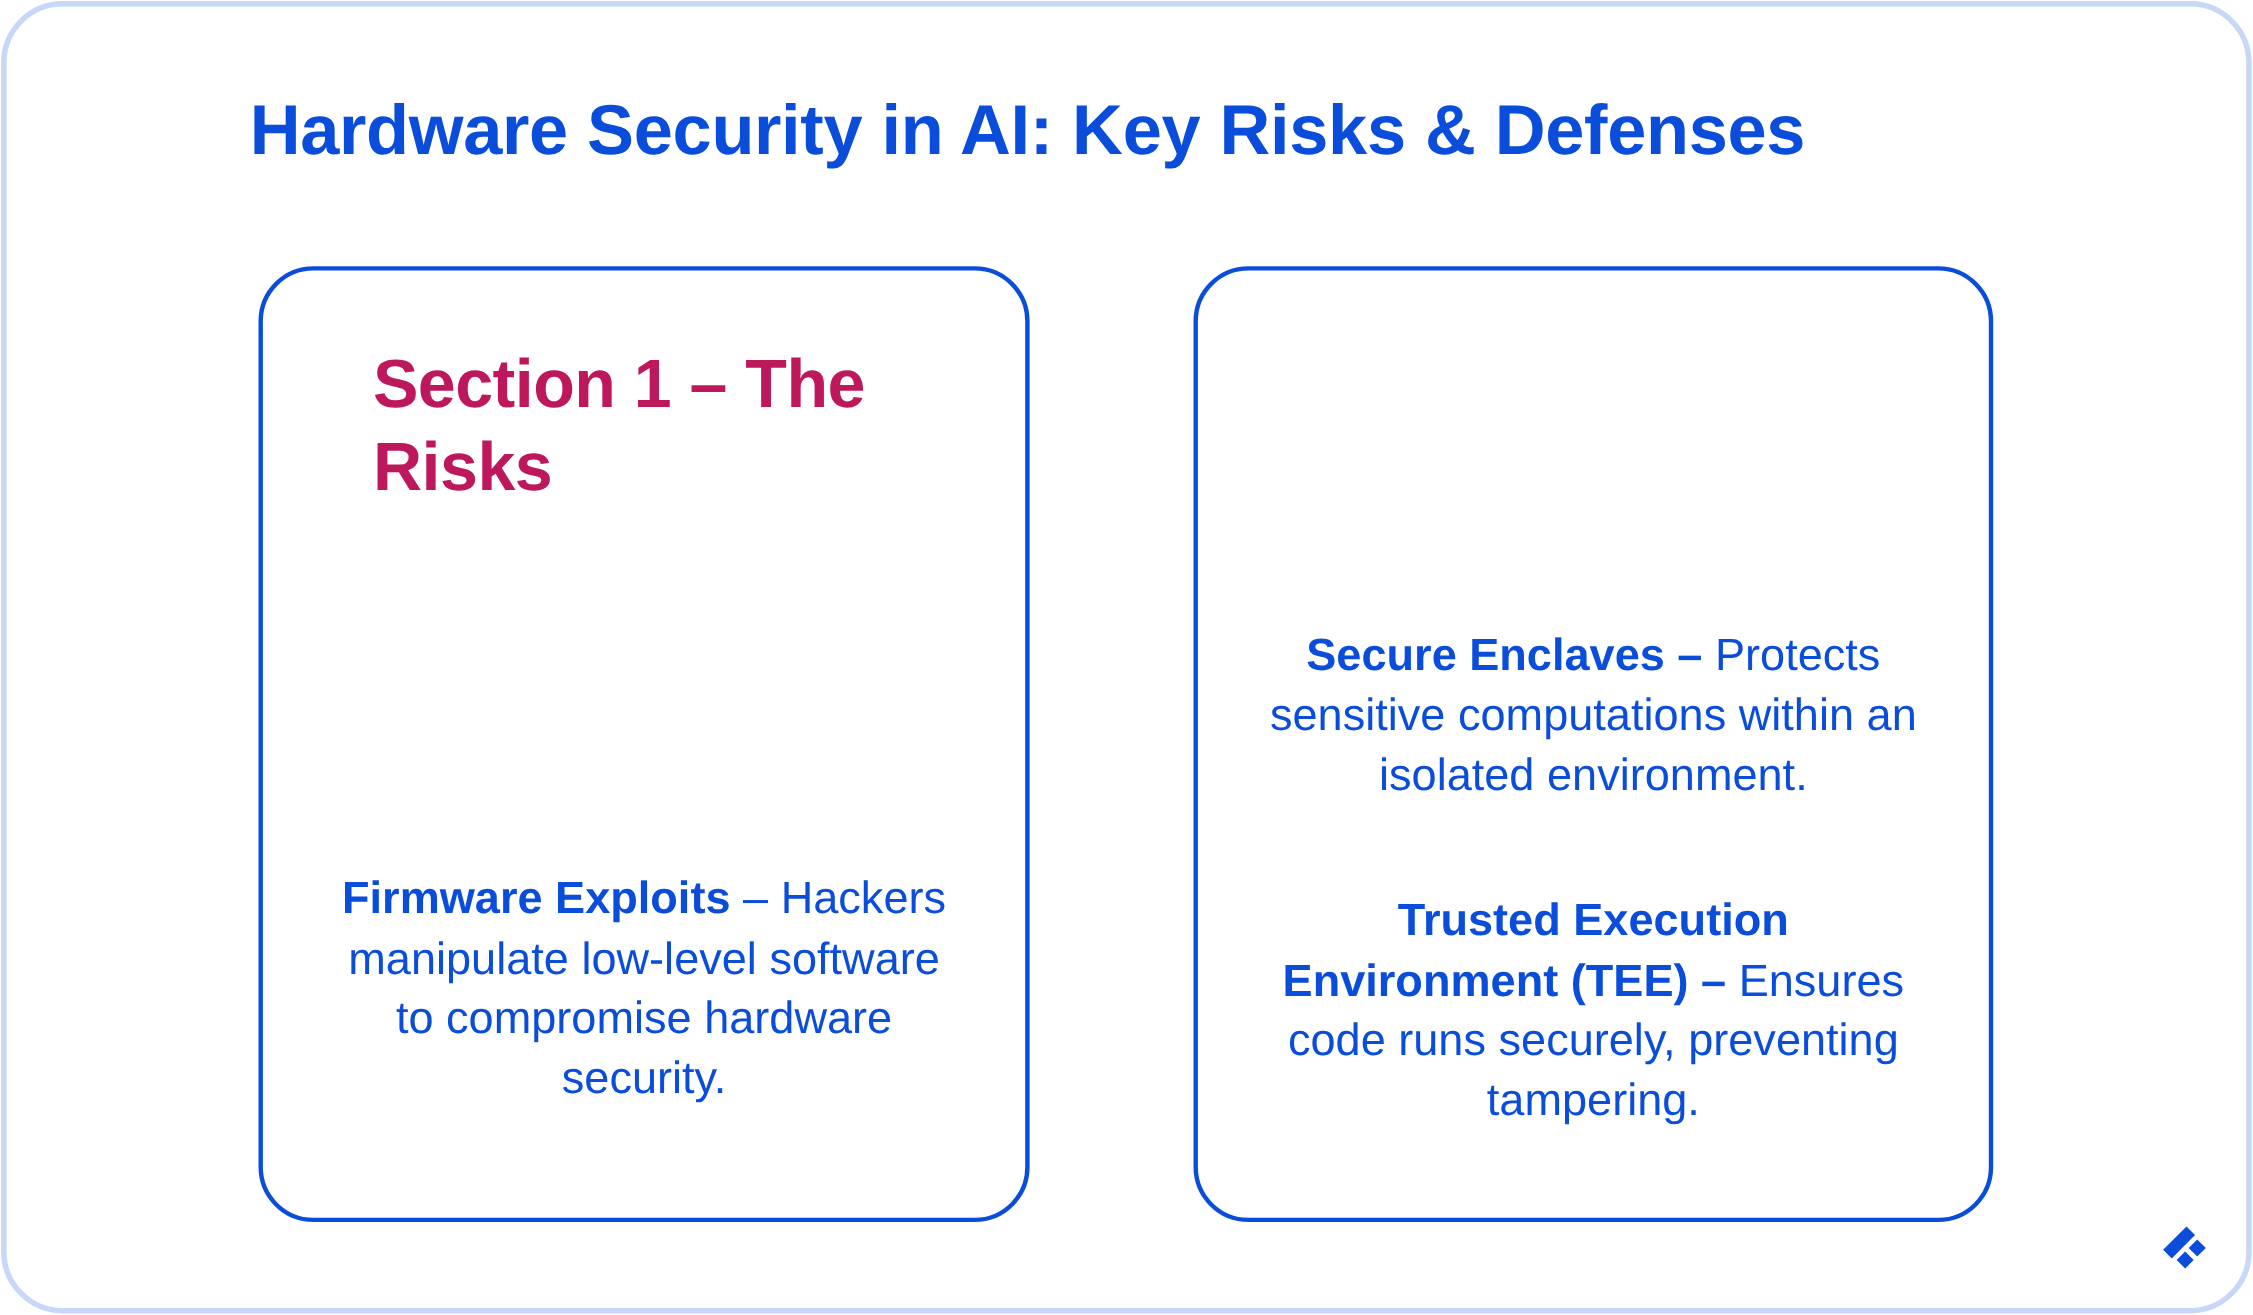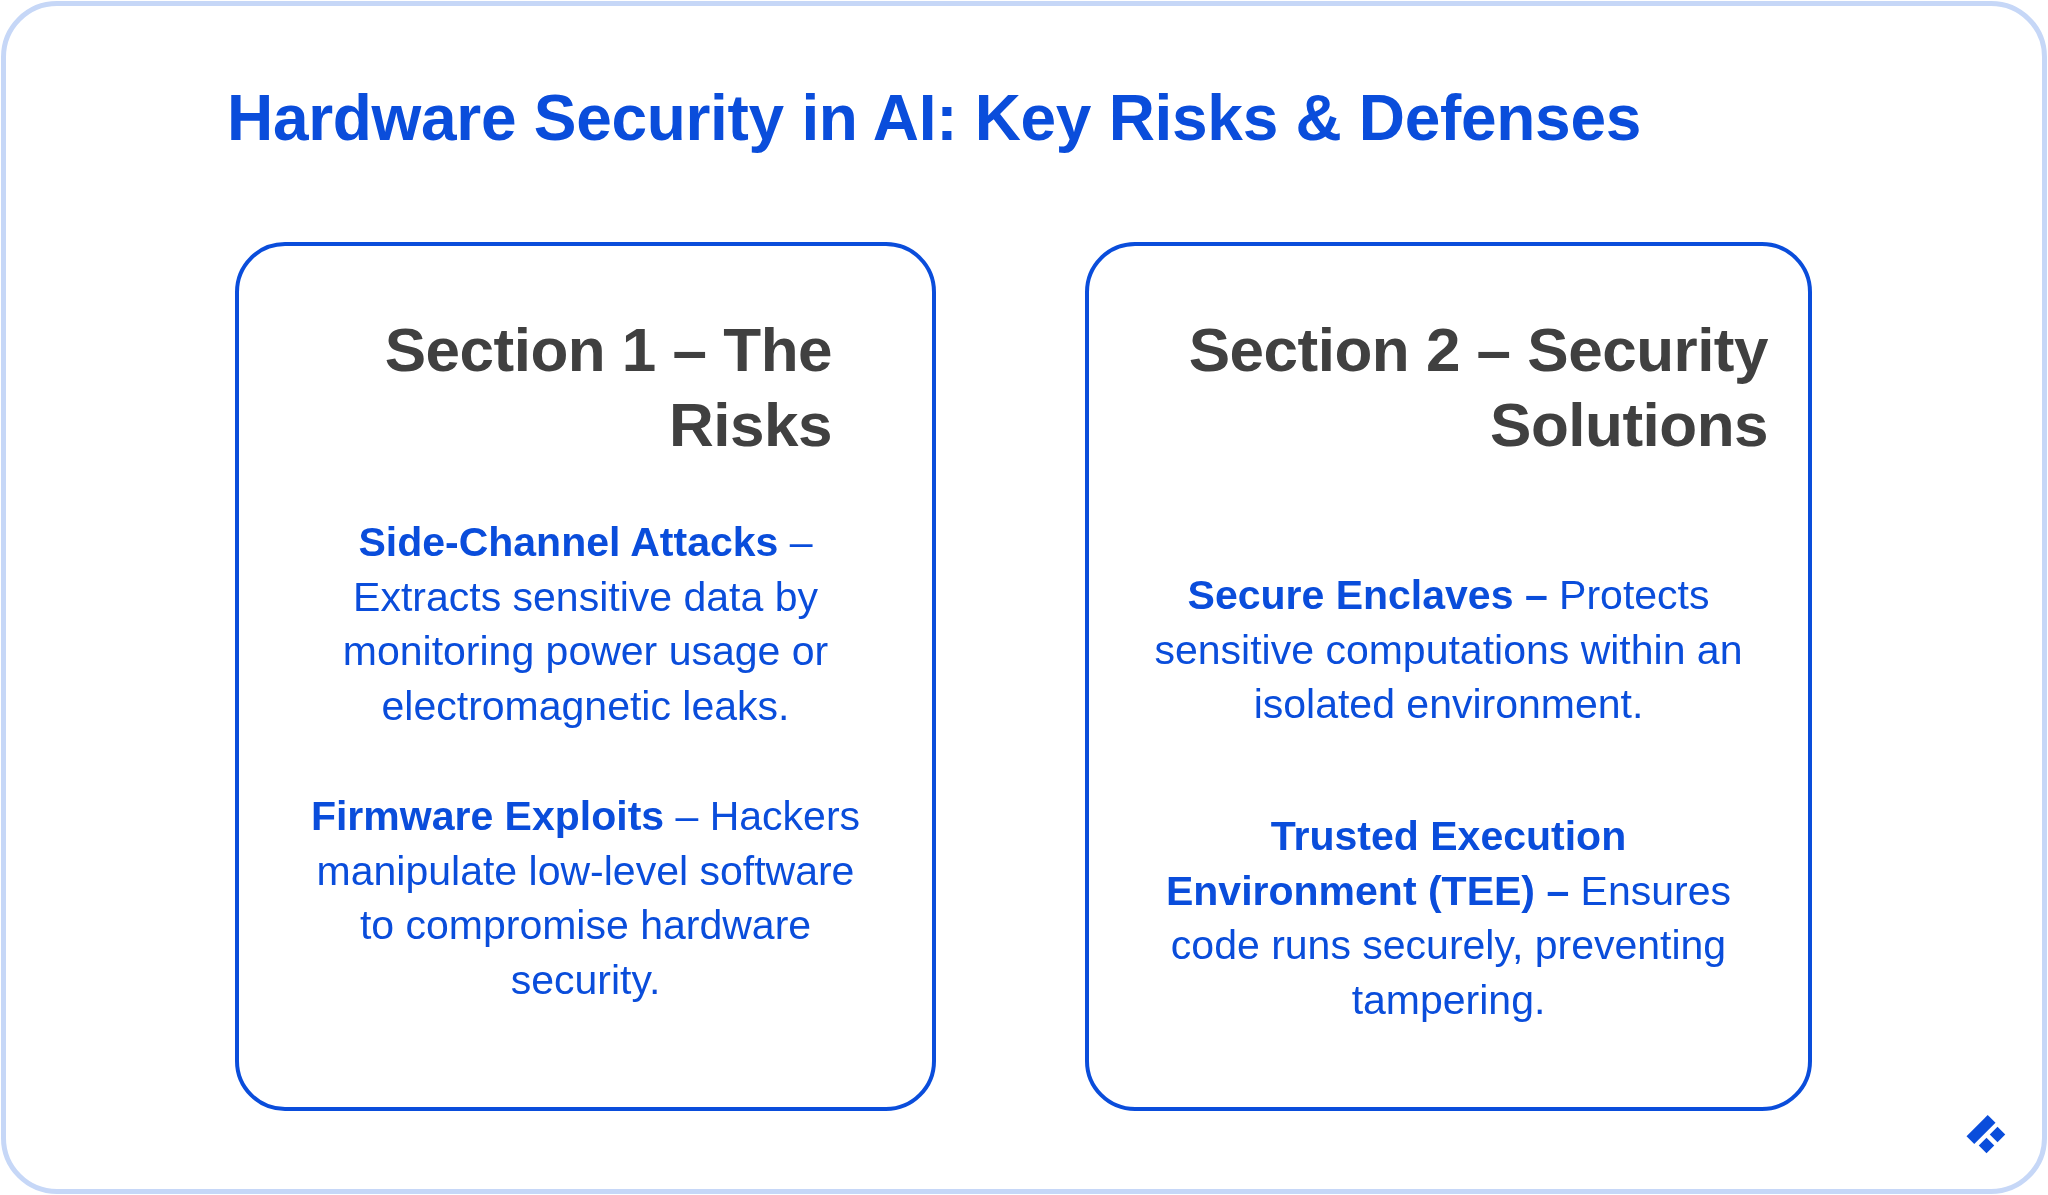--- a/index.html
+++ b/index.html
@@ -48,26 +48,26 @@
       box-sizing: content-box;
     }
     .card-1 { left: 235px; width: 693px; }
     .card-2 { left: 1085px; width: 719px; }
 
     .card-heading {
       position: absolute;
       left: 0;
       width: 100%;
       top: 66px;
-      text-align: right;
+      text-align: left;
       font-size: 62px;
       font-weight: 700;
       line-height: 75px;
       margin: 0;
-      color: #404040;
+      color: #be185d;
       letter-spacing: -0.5px;
     }
     .card-1 .card-heading { padding: 0 100px; box-sizing: border-box; }
     .card-2 .card-heading { padding: 0 40px; box-sizing: border-box; }
 
     .item {
       position: absolute;
       left: 0;
       width: 100%;
       box-sizing: border-box;
@@ -97,31 +97,27 @@
 </head>
 <body>
 
 <div class="frame"></div>
 
 <h1 class="title">Hardware Security in AI: Key Risks &amp; Defenses</h1>
 
 <div class="card card-1">
   <h2 class="card-heading">Section 1 – The Risks</h2>
 
-  <p class="item item-1">
-    <span class="term">Side-Channel Attacks</span><span class="dash"> –</span><span class="desc"> Extracts sensitive data by monitoring power usage or electromagnetic leaks.</span>
-  </p>
 
   <p class="item item-2">
     <span class="term">Firmware Exploits</span><span class="dash"> –</span><span class="desc"> Hackers manipulate low-level software to compromise hardware security.</span>
   </p>
 </div>
 
 <div class="card card-2">
-  <h2 class="card-heading">Section 2 – Security Solutions</h2>
 
   <p class="item item-1">
     <span class="term">Secure Enclaves</span><span class="dash bold"> –</span><span class="desc"> Protects sensitive computations within an isolated environment.</span>
   </p>
 
   <p class="item item-2">
     <span class="term">Trusted Execution Environment (TEE)</span><span class="dash bold"> –</span><span class="desc"> Ensures code runs securely, preventing tampering.</span>
   </p>
 </div>
 

